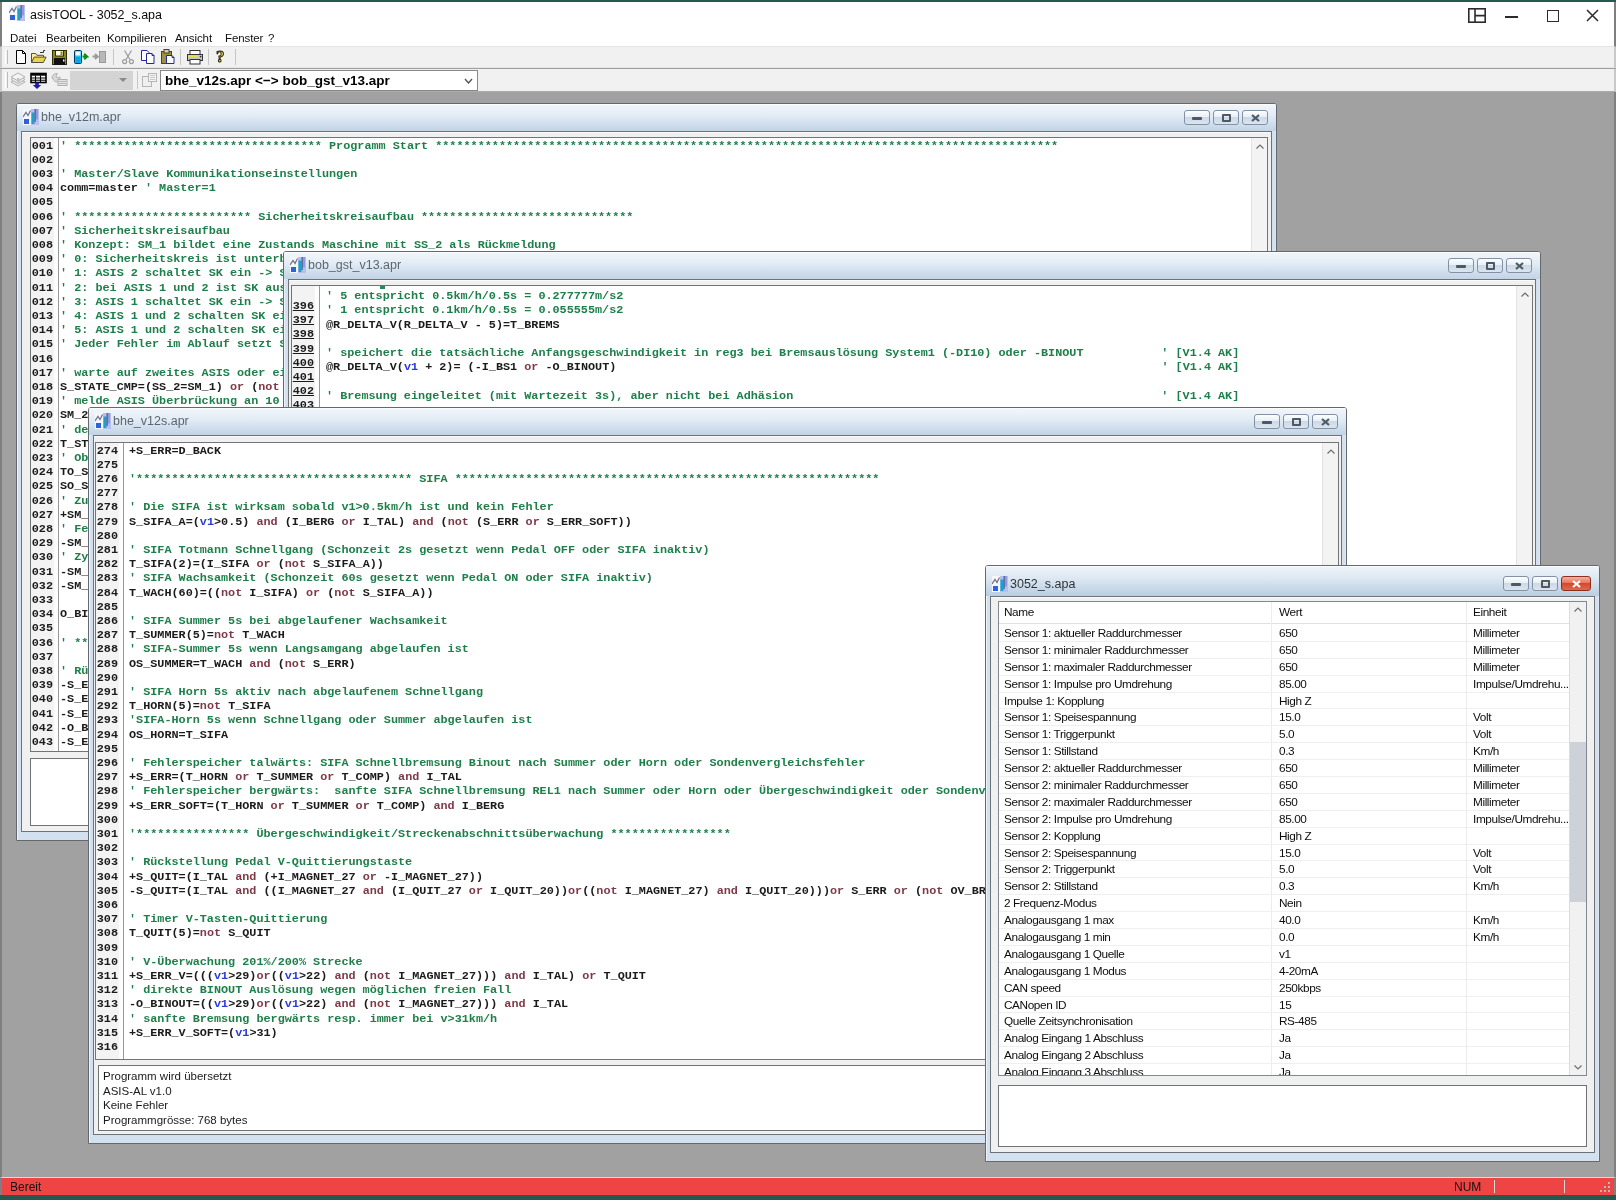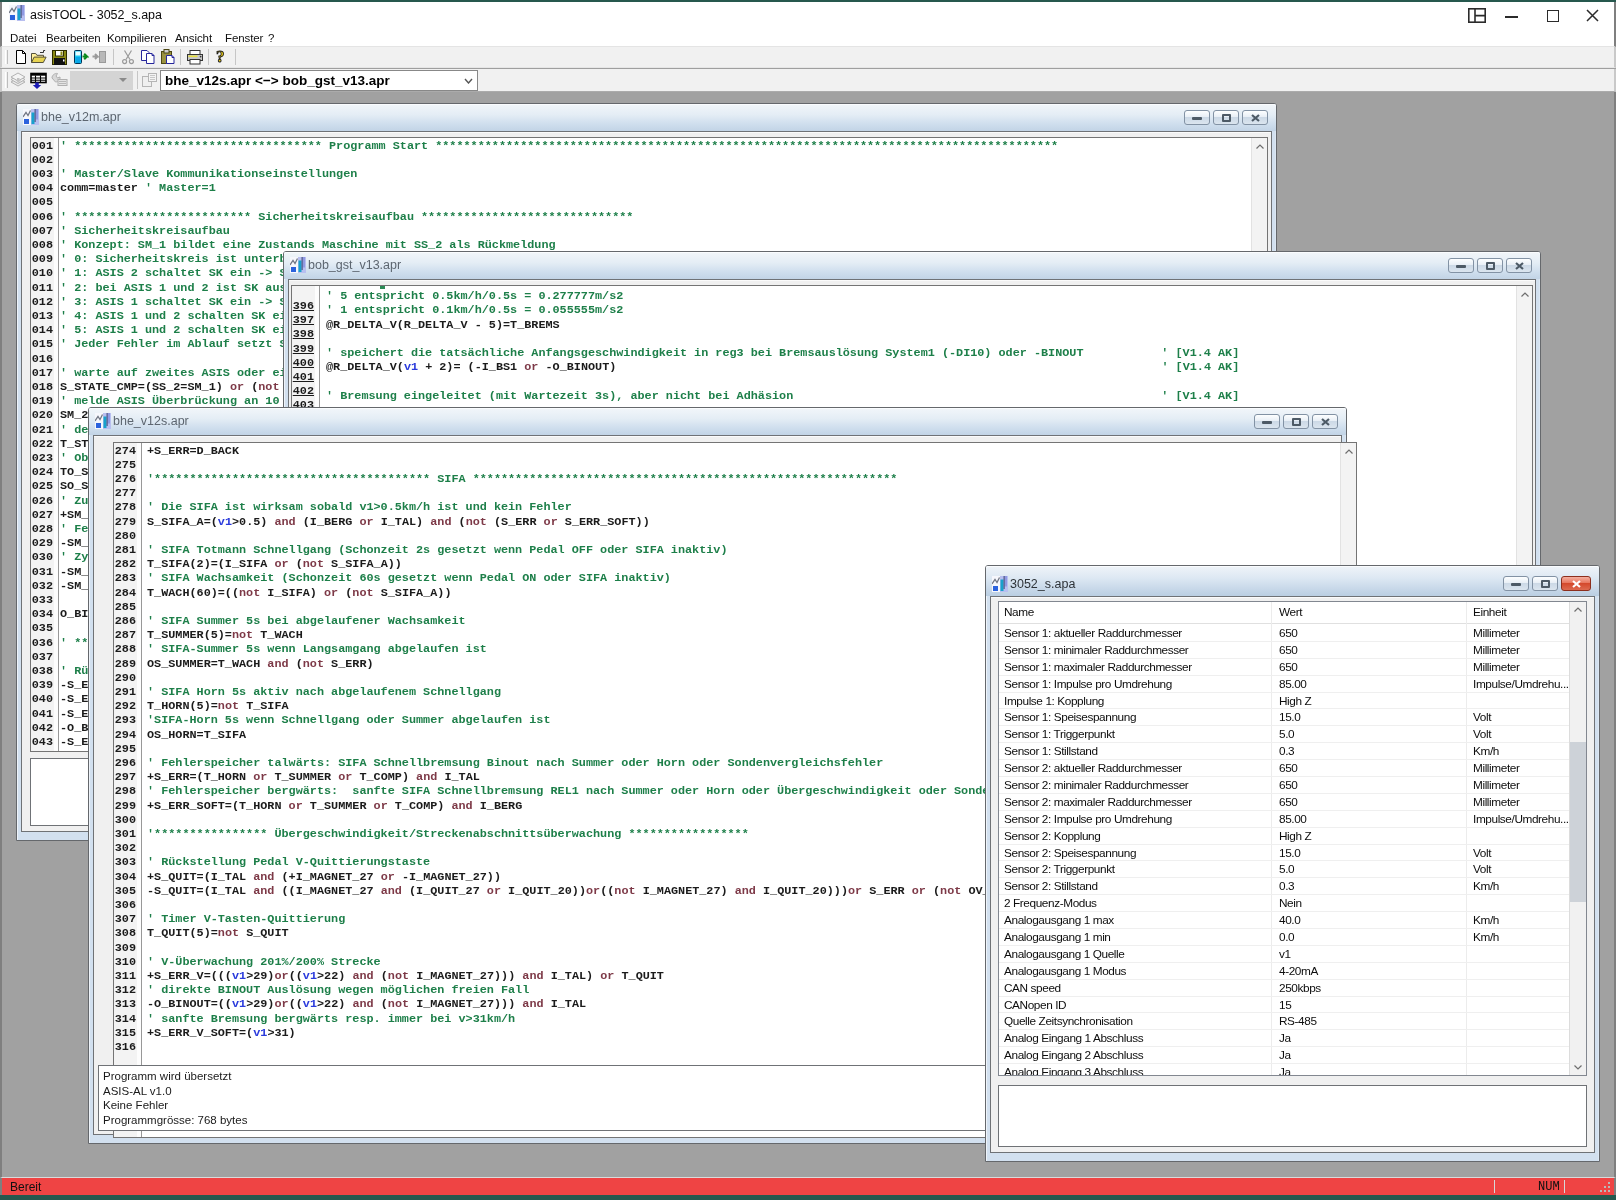--- a/index.html
+++ b/index.html
@@ -420,21 +420,21 @@
           <span class="mb">
             <span class="gmax"></span>
           </span>
           <span class="mb ">
             <svg width="9" height="8" viewBox="0 0 9 8">
               <path d="M1 1l7 6M8 1l-7 6" stroke="#4d5a66" stroke-width="2.2"></path>
             </svg>
           </span>
         </span>
         <div class="cl">
-          <div class="ed" style="left:19px;top:6px;width:1244px;height:696px;">
+          <div class="ed" style="left:1px;top:6px;width:1244px;height:618px;">
             <div class="gut">
               <pre style="margin-top:0.5px;">274
 275
 276
 277
 278
 279
 280
 281
 282
@@ -712,21 +712,21 @@
             </div>
           </div>
           <div class="out" style="left:7px;top:488px;width:589px;height:62px;"></div>
         </div>
       </div>
 </div>
 <div class="abs" id="sbar">
       <span style="position:absolute;left:8px;top:2px;">Bereit</span>
   <span class="ssep" style="left:1492px;"></span>
   <span class="ssep" style="left:1562px;"></span>
-  <span style="position:absolute;left:1536px;top:2px;font-family:Liberation Mono, monospace;">NUM</span>
+  <span style="position:absolute;left:1452px;top:2px;">NUM</span>
   <svg style="position:absolute;right:3px;bottom:2px;" width="13" height="13" viewBox="0 0 13 13">
    <g fill="#b9b9b9">
           <rect x="10" y="10" width="2" height="2"></rect>
           <rect x="10" y="6" width="2" height="2"></rect>
           <rect x="6" y="10" width="2" height="2"></rect>
           <rect x="10" y="2" width="2" height="2"></rect>
           <rect x="6" y="6" width="2" height="2"></rect>
           <rect x="2" y="10" width="2" height="2"></rect>
         </g>
       </svg>

